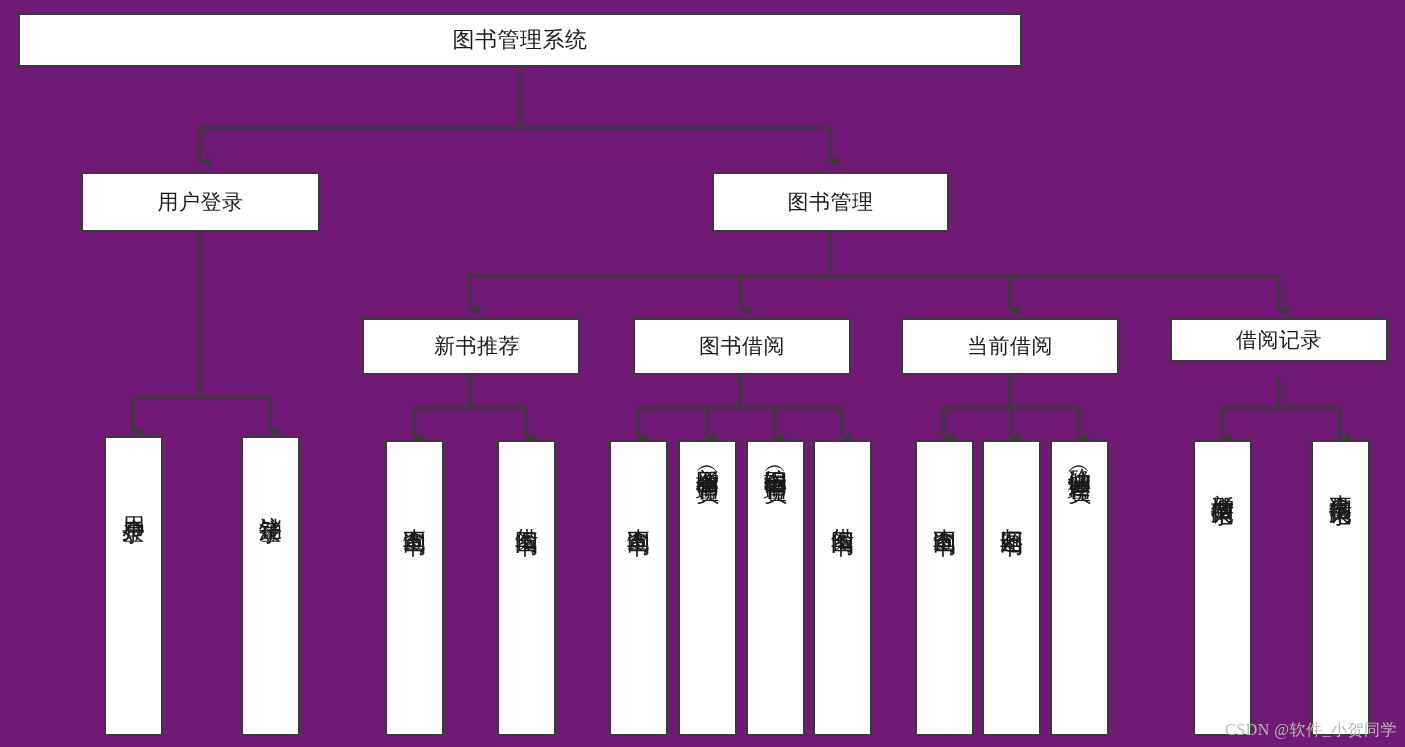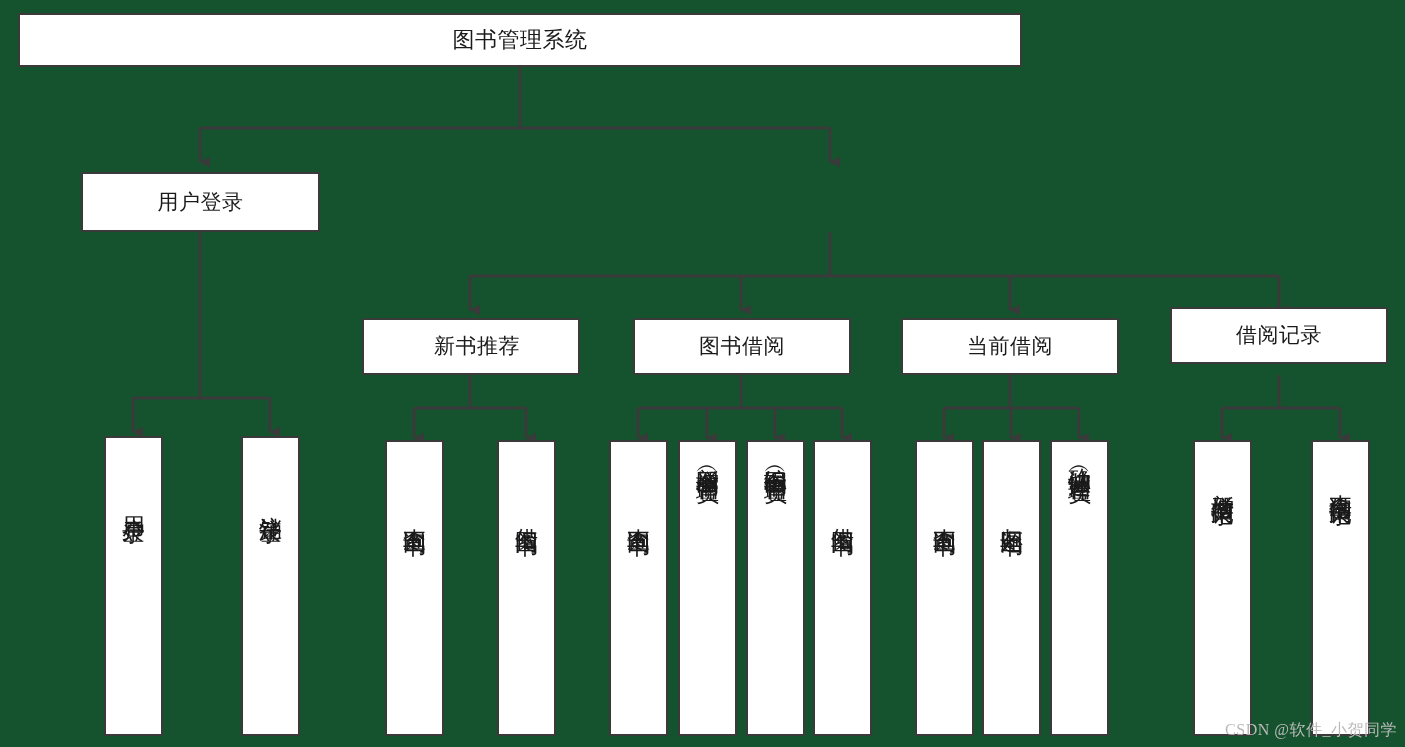--- a/index.html
+++ b/index.html
@@ -7,21 +7,21 @@
     padding: 0;
     background: #ffffff;
   }
   body {
     font-family: "Liberation Sans", "DejaVu Sans", sans-serif;
   }
   #canvas {
     position: relative;
     width: 1405px;
     height: 747px;
-    background: #14532d;
+    background: #701a75;
     overflow: hidden;
   }
   svg.edges {
     position: absolute;
     left: 0;
     top: 0;
     width: 1405px;
     height: 747px;
     pointer-events: none;
   }
@@ -130,31 +130,34 @@
     </g>
   </svg>
 
   <div class="node root h" style="left:18px; top:13px; width:1004px; height:54px;">
     <span class="lbl">图书管理系统</span>
   </div>
 
   <div class="node h" style="left:81px; top:172px; width:239px; height:60px;">
     <span class="lbl">用户登录</span>
   </div>
+  <div class="node h" style="left:712px; top:172px; width:237px; height:60px;">
+    <span class="lbl">图书管理</span>
+  </div>
 
   <div class="node h" style="left:362px; top:318px; width:218px; height:57px;padding-left:12px;">
     <span class="lbl">新书推荐</span>
   </div>
   <div class="node h" style="left:901px; top:318px; width:218px; height:57px;">
     <span class="lbl">当前借阅</span>
   </div>
   <div class="node h" style="left:633px; top:318px; width:218px; height:57px;">
     <span class="lbl">图书借阅</span>
   </div>
-  <div class="node h" style="left:1170px; top:307px; width:218px; height:57px;">
+  <div class="node h" style="left:1170px; top:318px; width:218px; height:44px;">
     <span class="lbl">借阅记录</span>
   </div>
 
   <div class="node v" style="left:104px; top:436px; width:59px; height:300px; padding-top:60px;">
     <span class="lbl">用户登录</span>
   </div>
   <div class="node v" style="left:241px; top:436px; width:59px; height:300px; padding-top:60px;">
     <span class="lbl">注销登录</span>
   </div>
 

